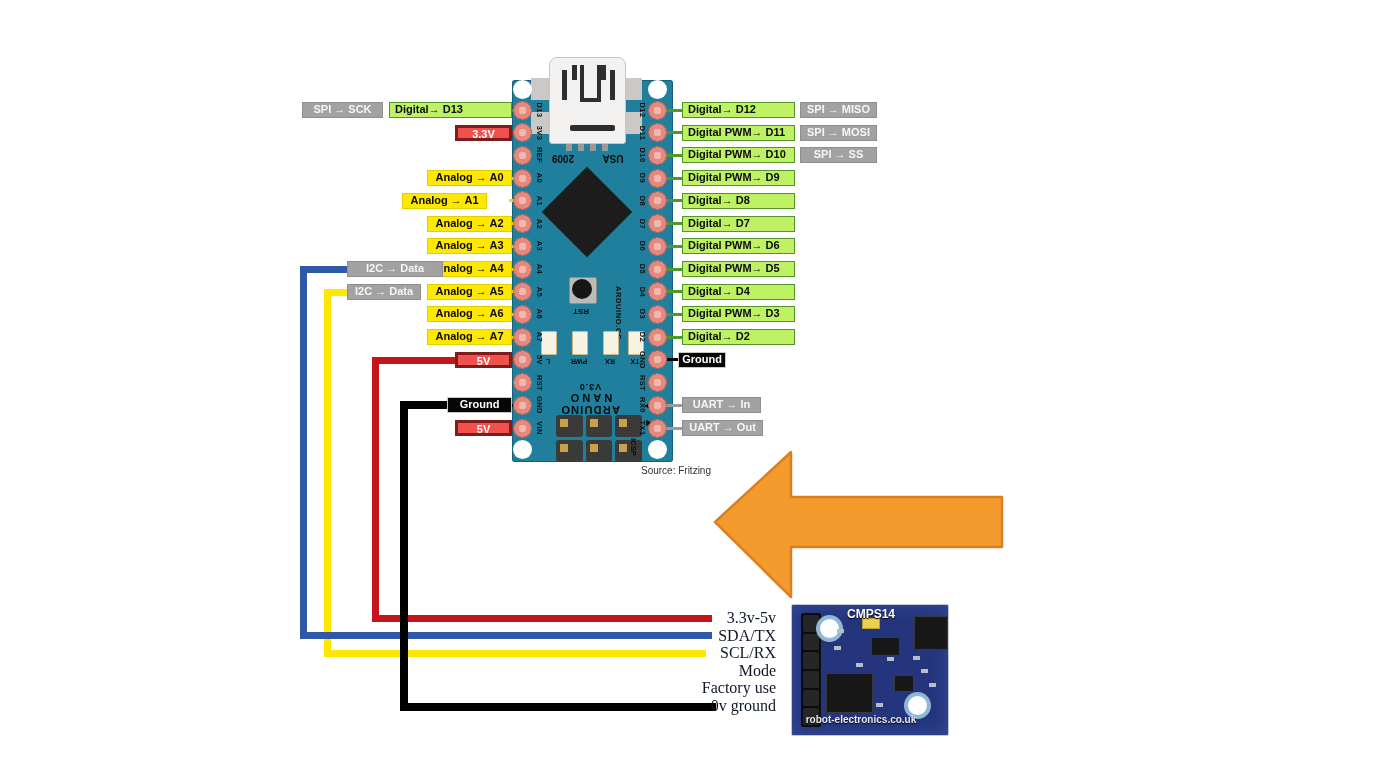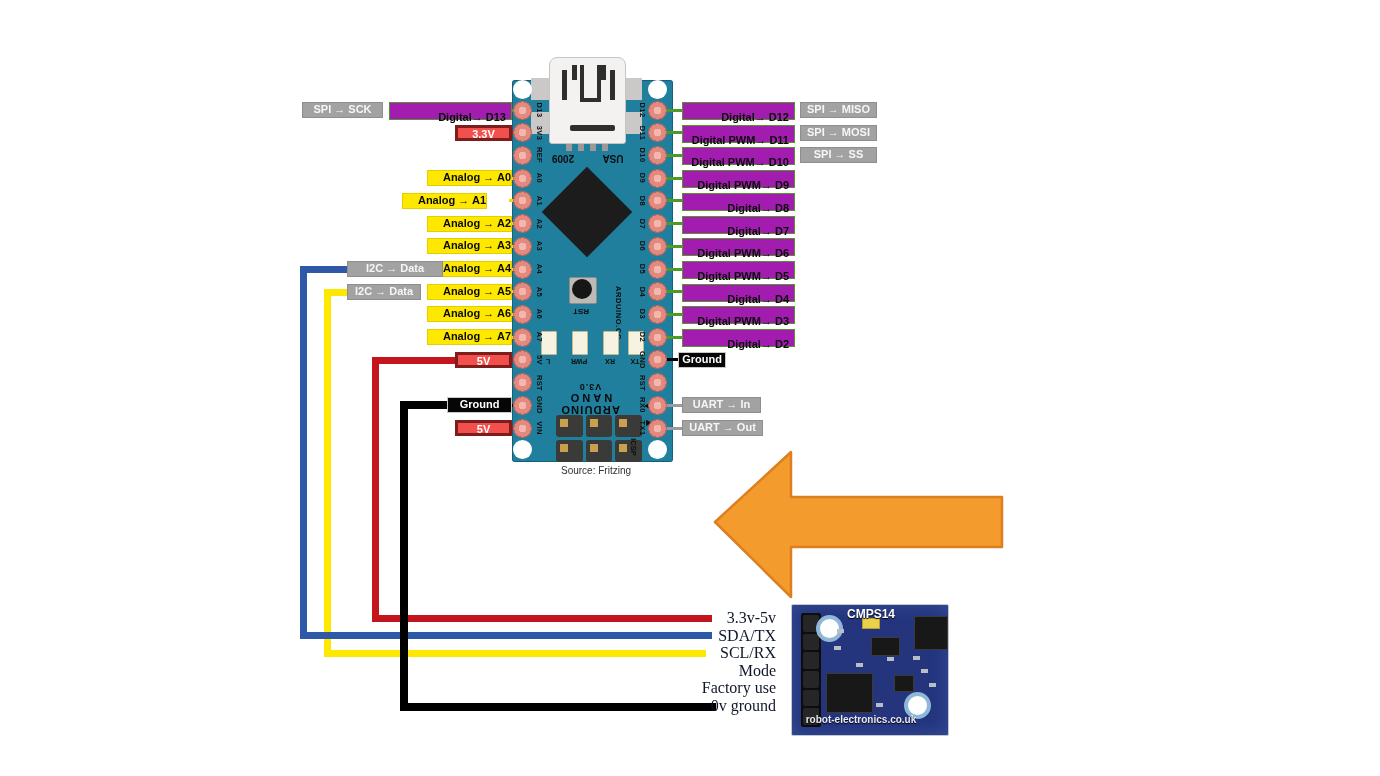--- a/index.html
+++ b/index.html
@@ -2,23 +2,23 @@
 <html><head>
 <meta charset="utf-8">
 <style>
   html,body{margin:0;padding:0;background:#fff;}
   #canvas{position:relative;width:1380px;height:776px;background:#ffffff;overflow:hidden;
           font-family:"Liberation Sans",sans-serif;}
 
   
   .lbl{position:absolute;height:16px;line-height:14px;font:bold 11px "Liberation Sans",sans-serif;
        box-sizing:border-box;white-space:nowrap;z-index:7;}
-  .lbl-green{background:#a21caf;border:1px solid #55942B;color:#0a0a0a;display:flex;
-             justify-content:flex-end;padding:8px 5px;}
-  .lbl-yellow{background:#FFE800;border:1px solid #E3CE00;color:#0a0a0a;text-align:right;}
+  .lbl-green{background:#bef264;border:1px solid #55942B;color:#0a0a0a;display:flex;
+             justify-content:flex-start;padding:0 5px;}
+  .lbl-yellow{background:#FFE800;border:1px solid #E3CE00;color:#0a0a0a;text-align:center;}
   .lbl-red{background:#F1504D;border:3px solid #7f1d1d;color:#ffffff;text-align:center;}
   .lbl-gray{background:#A2A2A2;border:1px solid #8E8E8E;color:#f6f6f6;text-align:center;}
   .lbl-black{background:#060606;border:1px solid #C9C9C9;color:#ffffff;text-align:center;}
   .pin{position:absolute;width:19px;height:19px;border-radius:50%;z-index:8;
        background:radial-gradient(circle,#F4B6AD 0%,#F4B6AD 28%,#E28A7F 29%,#E28A7F 60%,#C2675D 61%,#C2675D 100%);}
   .hole{position:absolute;width:19px;height:19px;border-radius:50%;background:#ffffff;z-index:6;}
   .pinname{position:absolute;width:30px;height:10px;line-height:10px;font:bold 7.5px "Liberation Sans",sans-serif;
            color:#111;text-align:center;transform:rotate(90deg);letter-spacing:.4px;z-index:5;}
   .seg{position:absolute;}
   .stub{position:absolute;height:3px;z-index:4;}
@@ -71,21 +71,21 @@
   #logo .logo3{font:bold 9px "Liberation Sans",sans-serif;letter-spacing:1px;line-height:11px;}
   #icsp-block{position:absolute;left:556px;top:415px;width:86px;height:47px;display:grid;
               grid-template-columns:repeat(3,1fr);grid-template-rows:repeat(2,1fr);gap:3px;z-index:5;}
   .icsp-pin{background:#3A3A38;border-radius:3px;position:relative;}
   .icsp-pin span{position:absolute;left:4px;top:4px;width:8px;height:8px;background:#C9A04E;}
   #icsp-label{position:absolute;left:618px;top:442px;width:30px;height:10px;line-height:10px;
               font:bold 7.5px "Liberation Sans",sans-serif;color:#0d0d0d;text-align:center;
               transform:rotate(90deg);z-index:6;}
   .tri{position:absolute;font-size:8px;color:#0d0d0d;z-index:5;line-height:8px;}
   #tri-rx{left:644px;top:402px;} #tri-tx{left:646px;top:419px;}
-  #source-note{position:absolute;left:561px;top:465px;width:150px;text-align:left;
+  #source-note{position:absolute;left:561px;top:465px;width:150px;text-align:right;
                font:10px "Liberation Sans",sans-serif;color:#333;z-index:3;}
 
   
   #arrow-svg{position:absolute;left:710px;top:450px;z-index:3;}
   #arrow-text{position:absolute;left:745px;top:487px;width:235px;height:66px;line-height:66px;
               text-align:center;font:400 50px "Liberation Sans",sans-serif;color:#101010;z-index:4;}
 
   
   #cmps-board{position:absolute;left:791px;top:604px;width:156px;height:130px;background:#24357E;
               border:1px solid #C2C8D2;border-radius:2px;z-index:3;box-shadow:inset 0 0 18px rgba(90,120,200,.35);}

